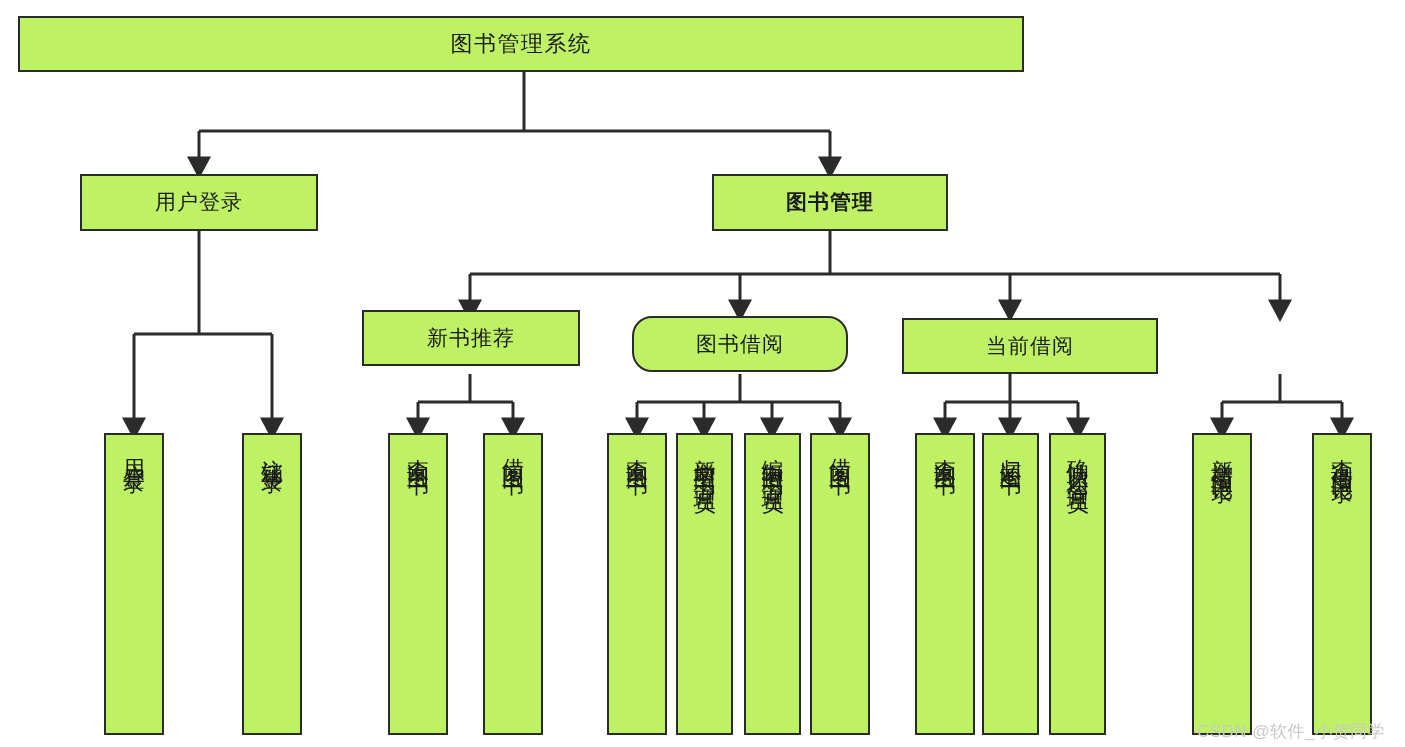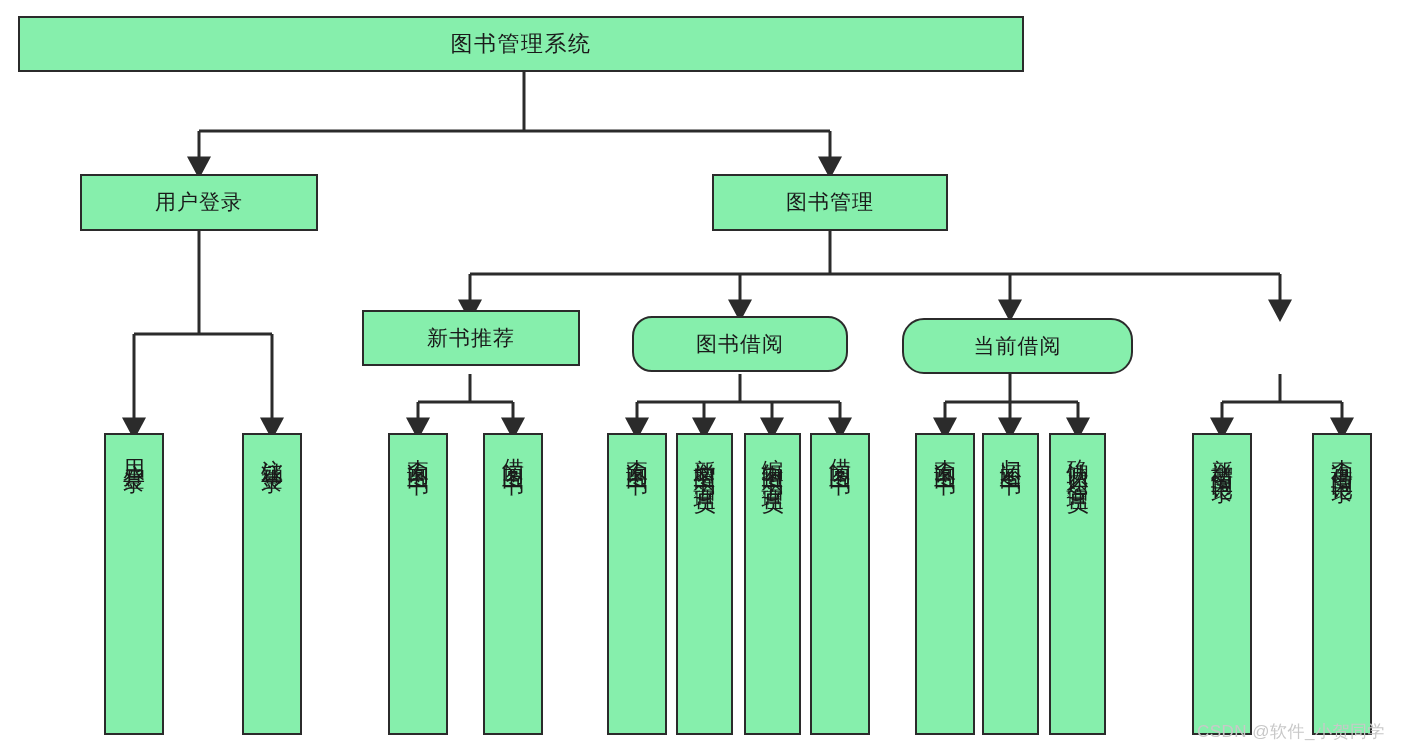--- a/index.html
+++ b/index.html
@@ -8,21 +8,21 @@
     background:#ffffff;
     font-family:"Liberation Sans","DejaVu Sans",sans-serif;
     overflow:hidden;
   }
   #diagram{position:relative;width:1405px;height:747px;}
   svg#edges{position:absolute;left:0;top:0;width:1405px;height:747px;}
 
   .node{
     position:absolute;
     box-sizing:border-box;
-    background:#86efac;
+    background:#bef264;
     border:2.5px solid #2b2b2b;
     display:flex;
     align-items:center;
     justify-content:center;
     color:#1a1a1a;
   }
   .node .lbl{
     display:block;
     text-align:center;
     line-height:1.28;
@@ -109,33 +109,33 @@
   </svg>
 
   <div class="node h root" style="left:18px;top:16px;width:1006px;height:56px;">
     <span class="lbl">图书管理系统</span>
   </div>
 
   <div class="node h" style="left:80px;top:174px;width:238px;height:57px;">
     <span class="lbl">用户登录</span>
   </div>
 
-  <div class="node h" style="left:712px;top:174px;width:236px;height:57px;">
+  <div class="node h" style="left:712px;top:174px;width:236px;height:57px;font-weight:bold;">
     <span class="lbl">图书管理</span>
   </div>
 
   <div class="node h" style="left:362px;top:310px;width:218px;height:56px;">
     <span class="lbl">新书推荐</span>
   </div>
 
   <div class="node h" style="left:632px;top:316px;width:216px;height:56px;border-radius:20px;">
     <span class="lbl">图书借阅</span>
   </div>
 
-  <div class="node h" style="left:902px;top:318px;width:231px;height:56px;border-radius:22px;">
+  <div class="node h" style="left:902px;top:318px;width:256px;height:56px;">
     <span class="lbl">当前借阅</span>
   </div>
 
 
   <div class="node v" style="left:104px;top:433px;width:60px;height:302px;">
     <span class="lbl">用户登录</span>
   </div>
 
   <div class="node v" style="left:242px;top:433px;width:60px;height:302px;">
     <span class="lbl">注销登录</span>

